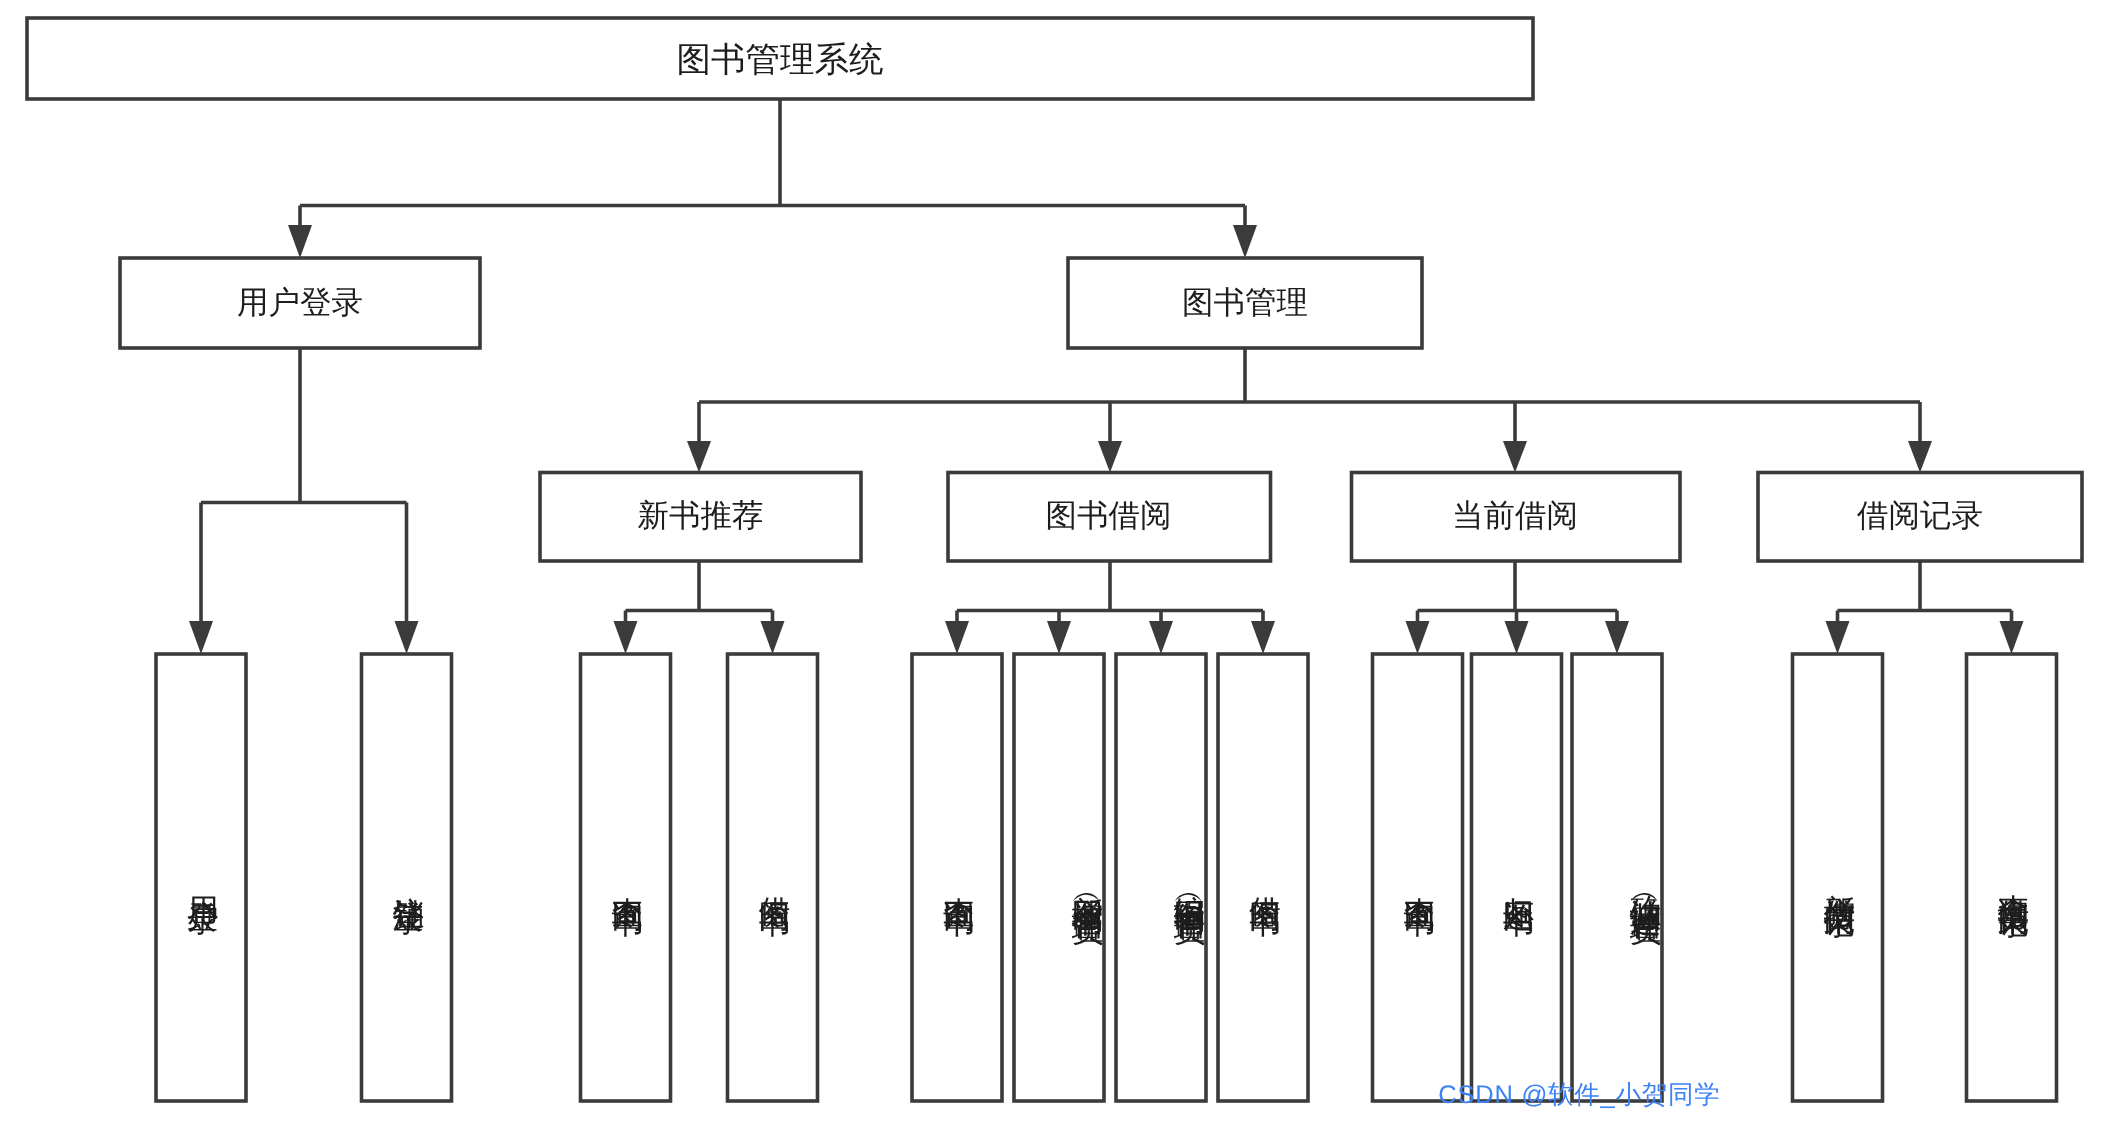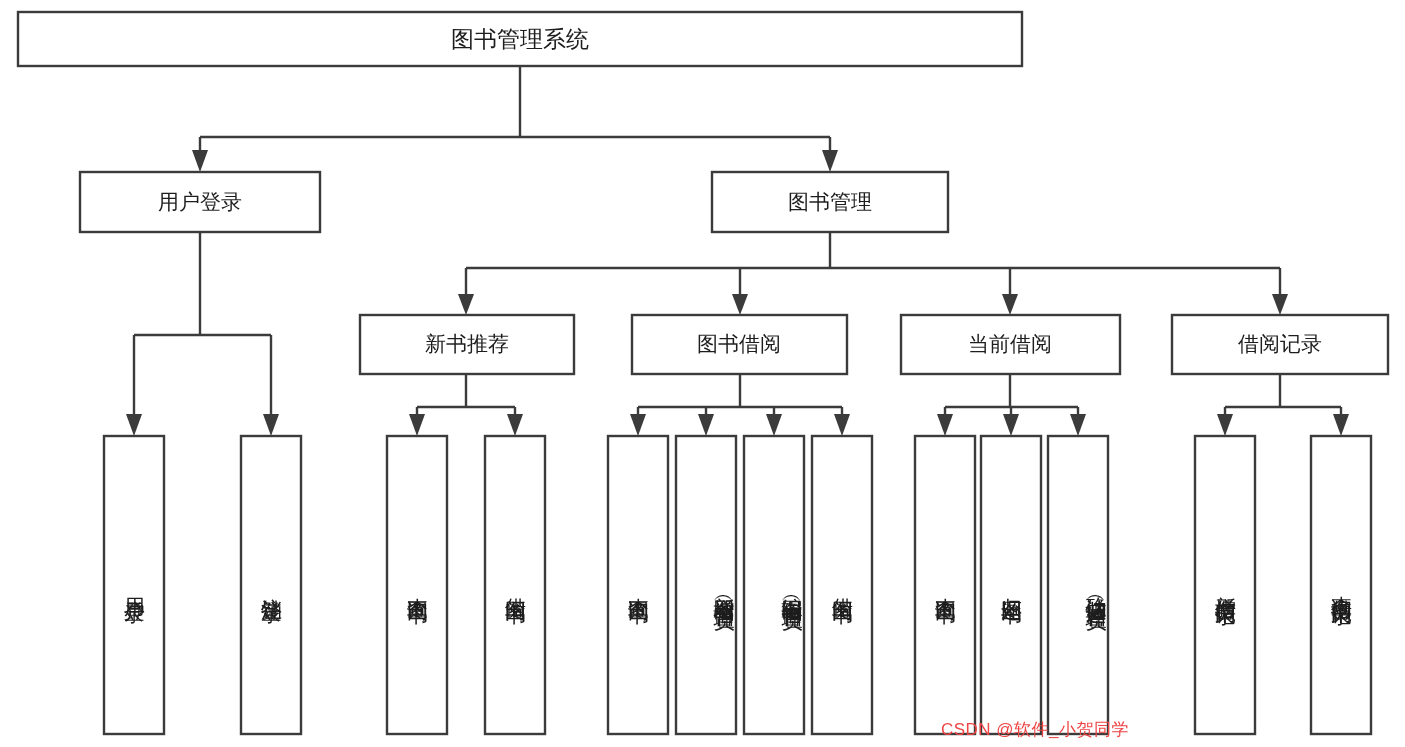--- a/index.html
+++ b/index.html
@@ -1,21 +1,21 @@
 <!DOCTYPE html>
 <html><head>
 <meta charset="utf-8">
 <style>
   html,body{margin:0;padding:0;background:#ffffff;}
   body{
     width:1405px;height:747px;overflow:hidden;
     font-family:"Liberation Sans","DejaVu Sans",sans-serif;
     color:#000000;
   }
-  #stage{position:relative;width:1139px;height:747px;background:#fff;}
+  #stage{position:relative;width:1139px;height:747px;background:#fff;padding-left:18px;}
   svg#diagram{position:absolute;left:0;top:0;width:1405px;height:747px;display:block;}
   .node-rect{fill:#ffffff;stroke:#3b3b3b;stroke-width:2.4;}
   .connector{stroke:#3b3b3b;stroke-width:2.4;fill:none;stroke-linecap:butt;}
   .arrow-head{fill:#3b3b3b;stroke:none;}
   .node-label{
     font-family:"Liberation Sans","DejaVu Sans",sans-serif;
     fill:#1d1d1d;font-size:21px;text-anchor:middle;dominant-baseline:middle;
   }
   .node-label.title{font-size:23px;}
   
@@ -34,21 +34,21 @@
     text-align:left;
     white-space:nowrap;
     pointer-events:none;
   }
   .vlabel.center{align-items:center;}
   .watermark{
     position:absolute;
     right:10px;bottom:6px;
     font-family:"Liberation Sans","DejaVu Sans",sans-serif;
     font-size:17px;
-    color:#ef4444;
+    color:#3b82f6;
     letter-spacing:0.5px;
     white-space:nowrap;
   }
 </style>
 </head>
 <body>
 
 <div id="stage">
 
   <svg id="diagram" viewBox="0 0 1405 747">

